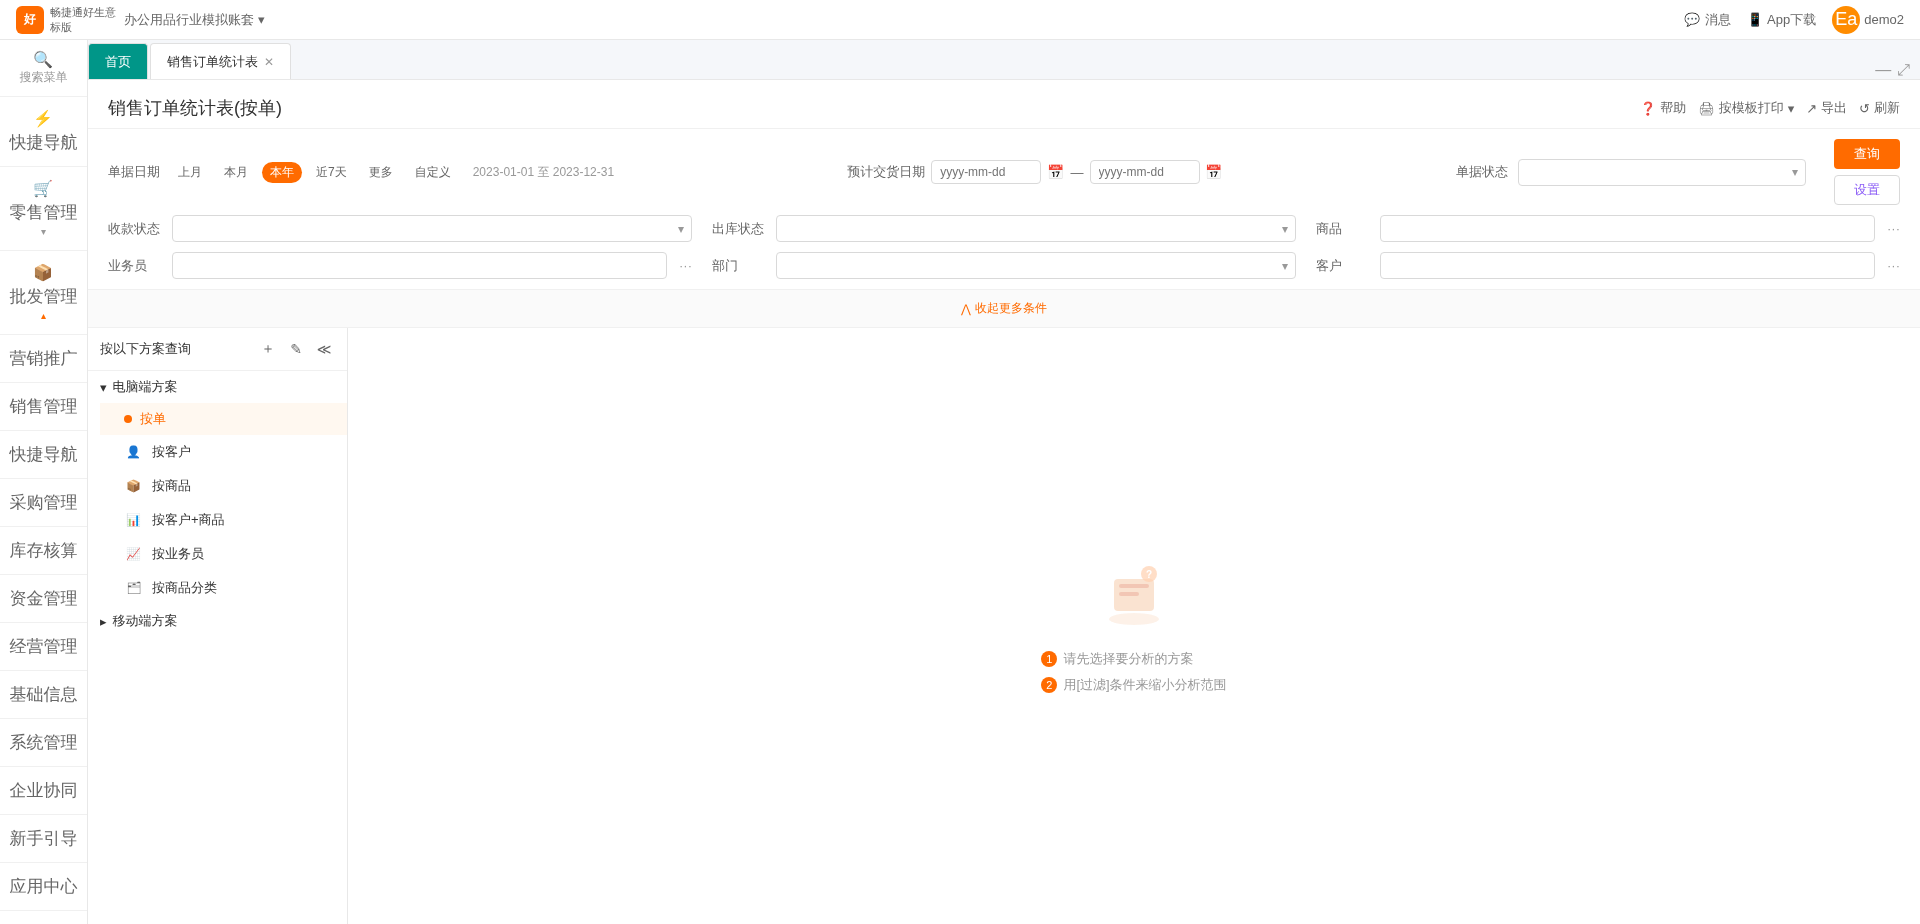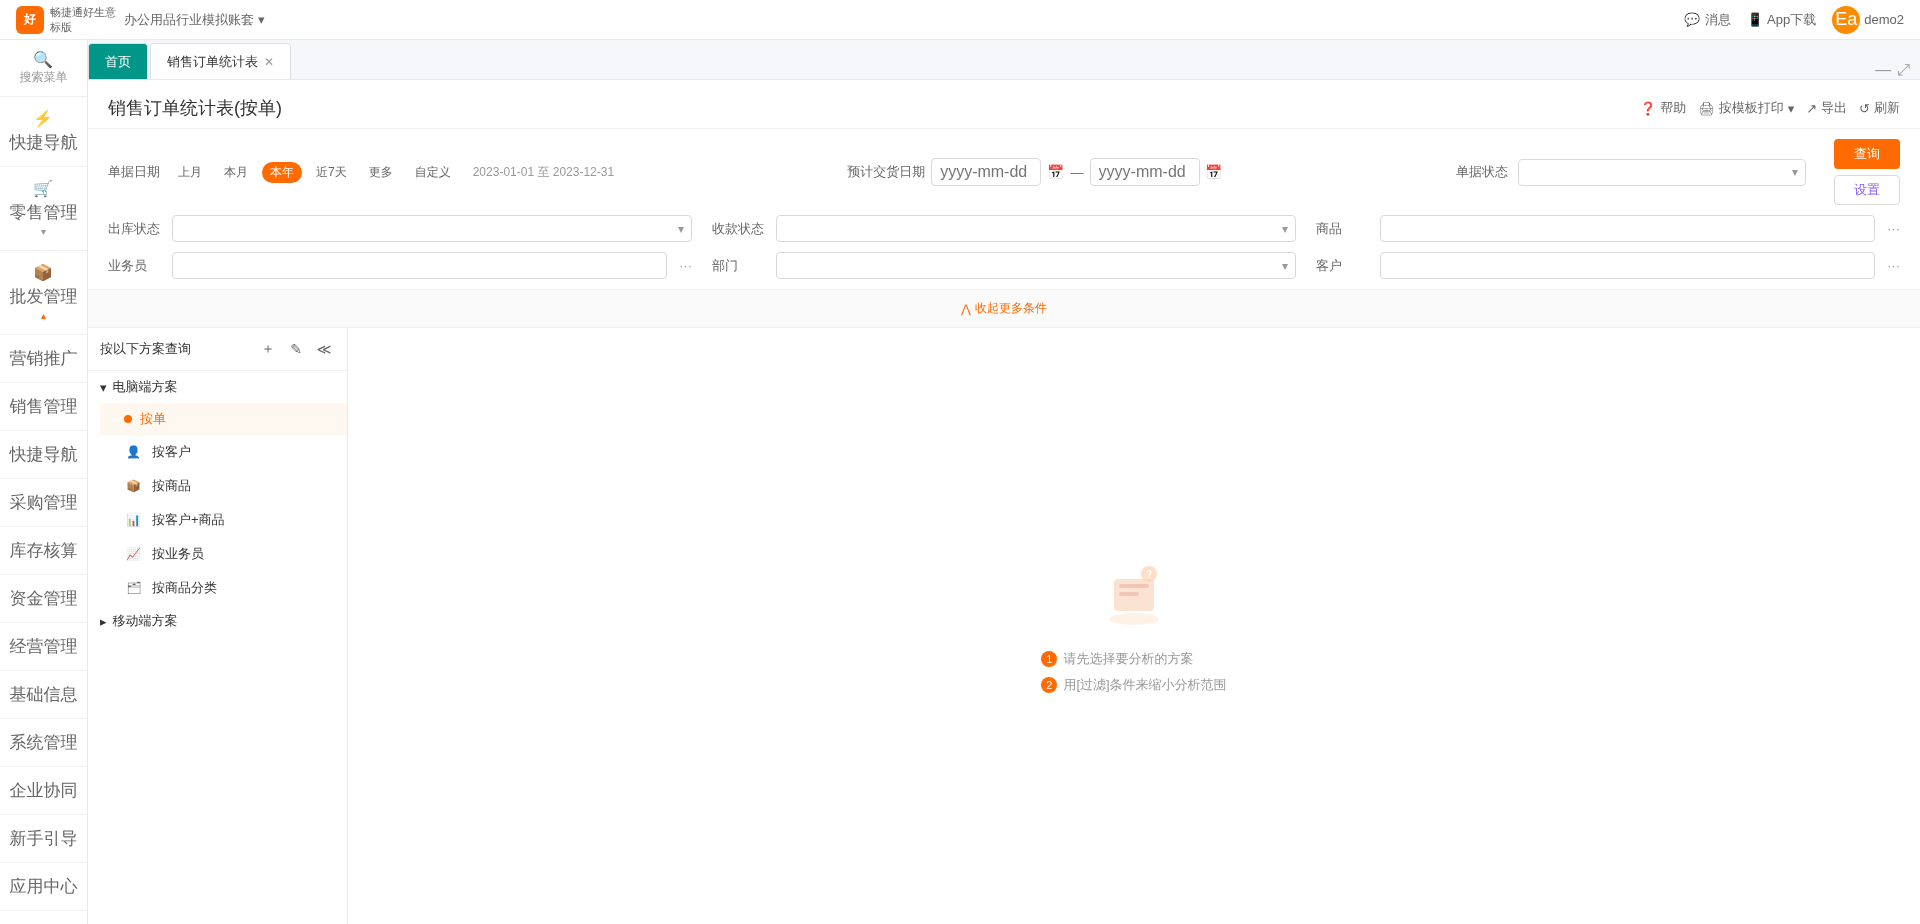--- a/index.html
+++ b/index.html
@@ -42,21 +42,21 @@
 
     
     .page-header { padding: 16px 20px 8px; display: flex; align-items: center; justify-content: space-between; border-bottom: 1px solid #f0f0f0; }
     .page-title { font-size: 18px; font-weight: 500; color: #333; }
     .page-header-actions { display: flex; align-items: center; gap: 12px; }
     .header-action-btn { display: flex; align-items: center; gap: 4px; color: #666; font-size: 13px; cursor: pointer; }
     .filter-date-group { display: flex; align-items: center; gap: 6px; }
     .date-shortcut { padding: 2px 8px; font-size: 12px; cursor: pointer; border-radius: 3px; color: #666; }
     .date-shortcut.active { background: #ff6b00; color: #fff; border-radius: 12px; }
     .date-input-group { display: flex; align-items: center; gap: 4px; margin-left: 8px; }
-    .date-input { border: 1px solid #d9d9d9; border-radius: 4px; padding: 4px 8px; font-size: 16px; width: 120px; color: #999; background: #fff; }
+    .date-input { border: 1px solid #d9d9d9; border-radius: 4px; padding: 4px 8px; font-size: 12px; width: 120px; color: #999; background: #fff; }
     .date-sep { color: #666; }
     .filter-dots { color: #999; cursor: pointer; margin-left: 4px; }
     .collapse-btn { display: flex; align-items: center; gap: 4px; color: #ff6b00; font-size: 12px; cursor: pointer; margin: 4px auto; }
 
     
     .main-body { flex: 1; display: flex; overflow: hidden; }
     .left-panel { width: 260px; background: #fff; border-right: 1px solid #e8e8e8; flex-shrink: 0; overflow-y: auto; }
     .left-panel-header { padding: 10px 12px; display: flex; align-items: center; justify-content: space-between; border-bottom: 1px solid #f0f0f0; }
     .left-panel-title { font-size: 13px; color: #333; font-weight: 500; }
     .left-panel-actions { display: flex; align-items: center; gap: 6px; }
@@ -285,29 +285,29 @@
           </div>
 
           <div class="filter-actions">
             <button class="search-btn">查询</button>
             <button class="setting-btn">设置</button>
           </div>
         </div>
 
         <div class="row-group">
           <div class="field-group">
-            <span class="field-label">出库状态</span>
+            <span class="field-label">收款状态</span>
             <div class="inline-select-wrap" style="flex:1;">
               <select style="width:100%;">
                 <option value=""></option>
               </select>
             </div>
           </div>
           <div class="field-group">
-            <span class="field-label">收款状态</span>
+            <span class="field-label">出库状态</span>
             <div class="inline-select-wrap" style="flex:1;">
               <select style="width:100%;">
                 <option value=""></option>
               </select>
             </div>
           </div>
           <div class="field-group">
             <span class="field-label">商品</span>
             <input type="text" class="wide-input" style="flex: 1 1 0%;">
             <span class="filter-dots">···</span>

